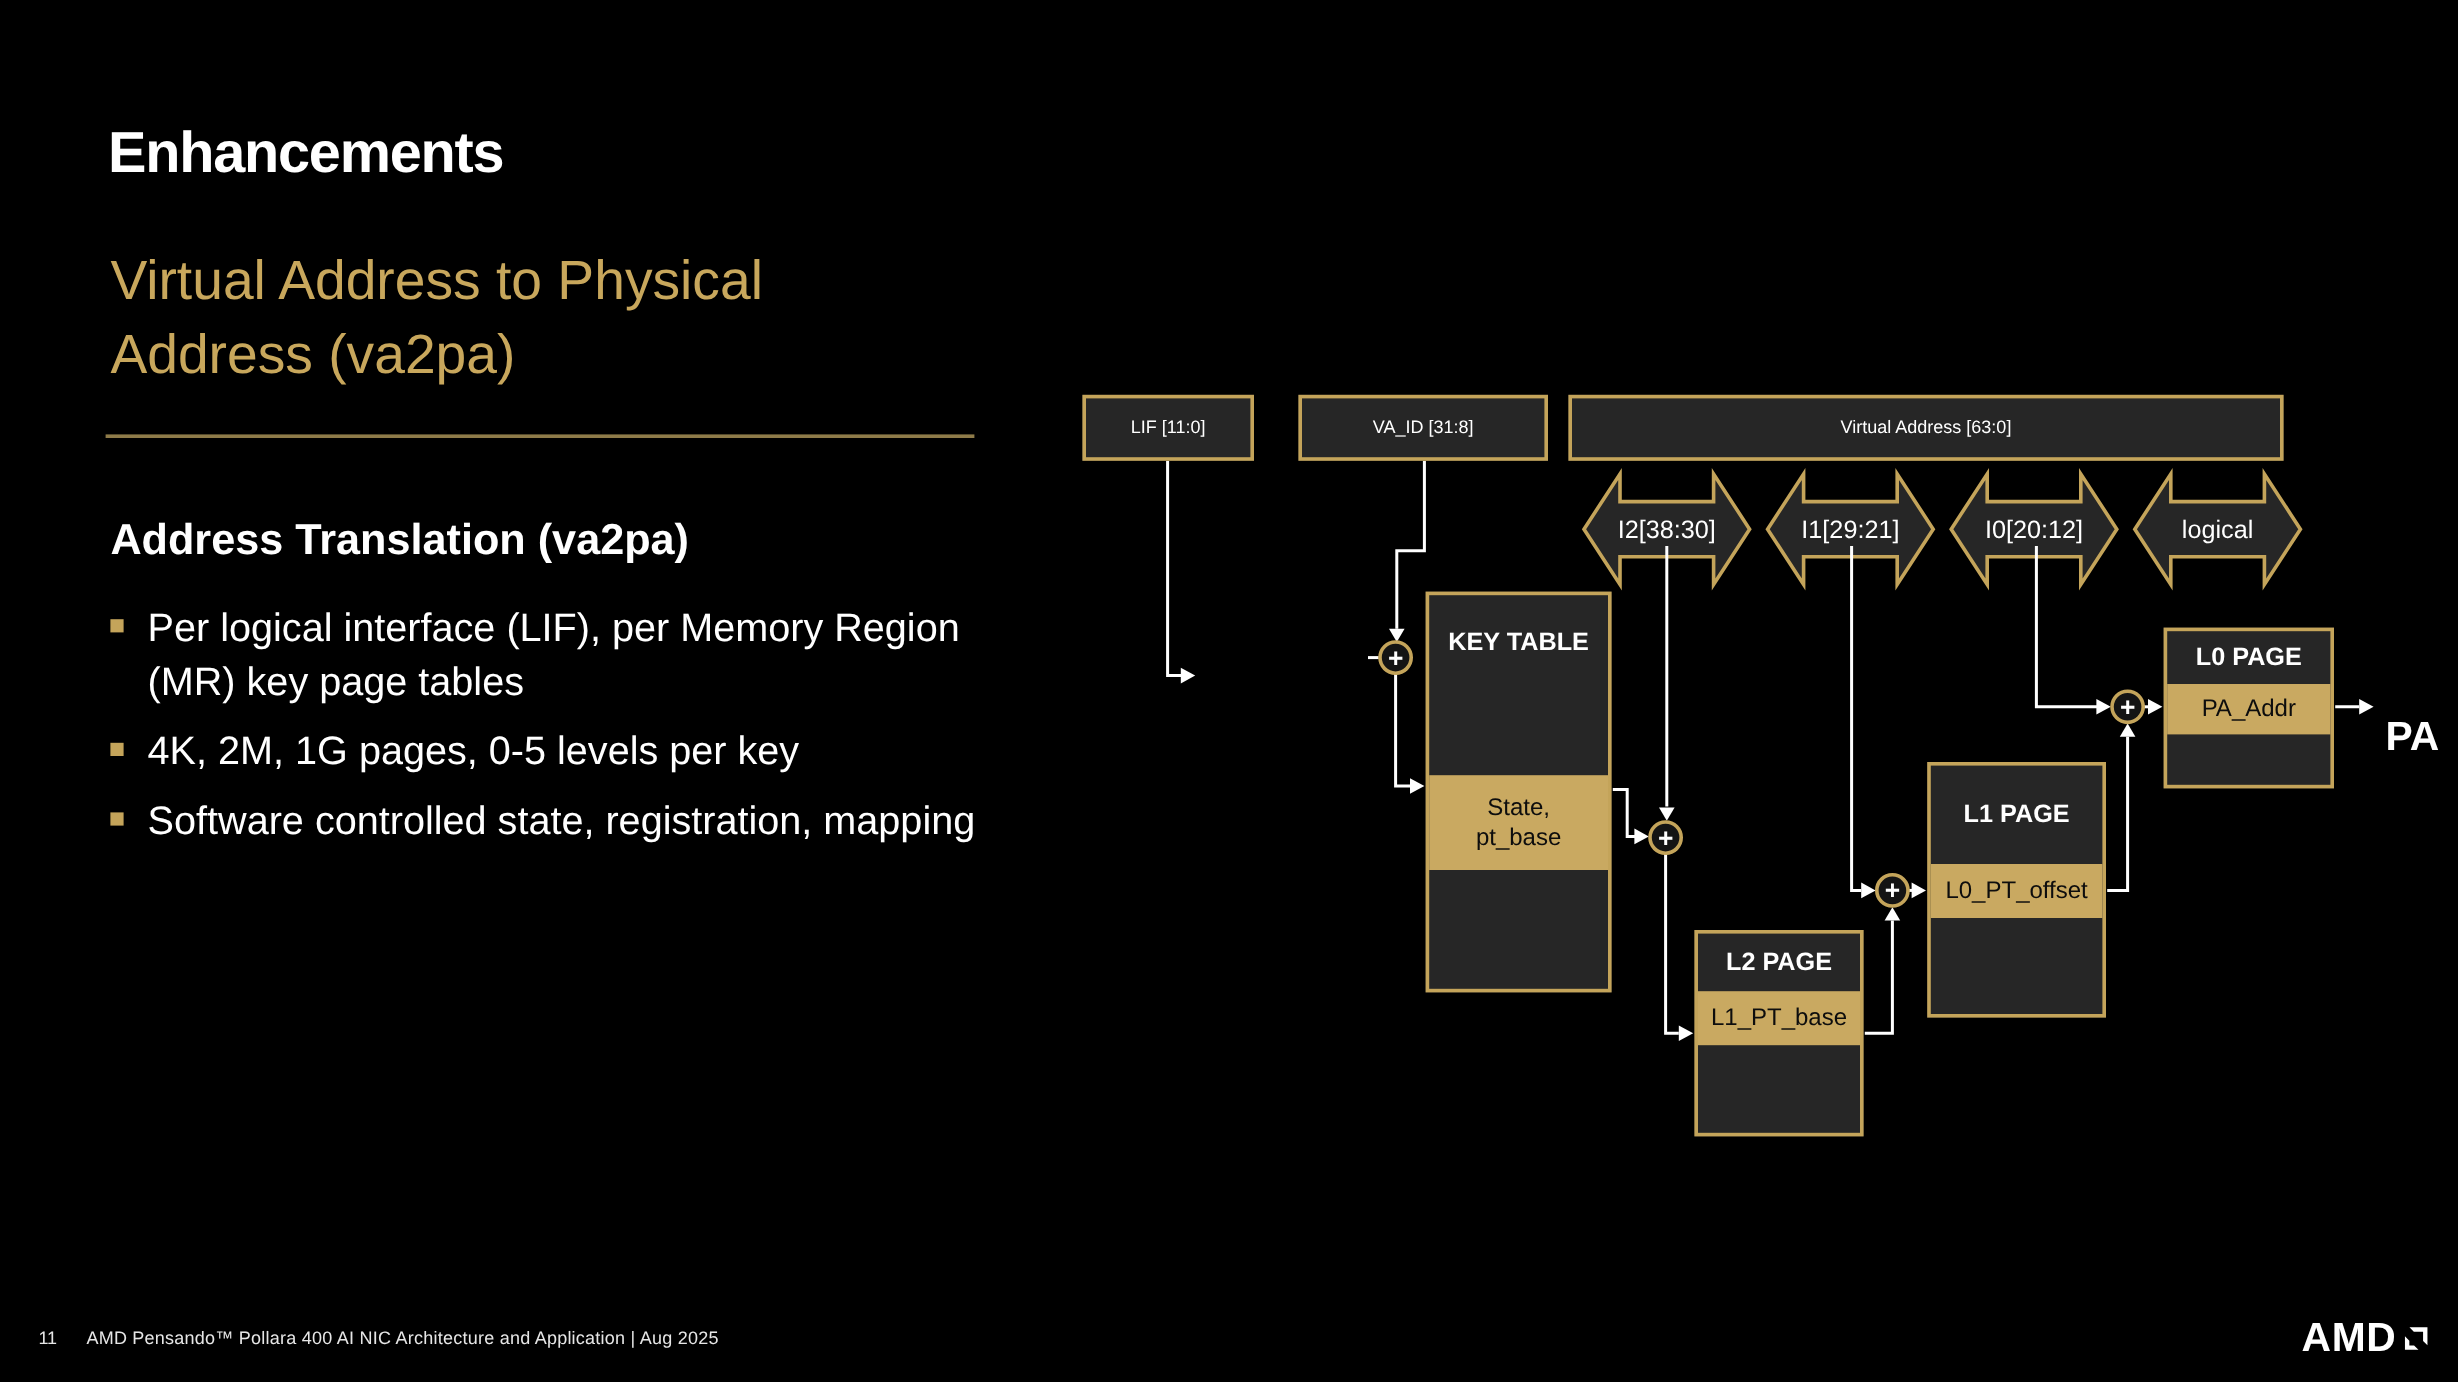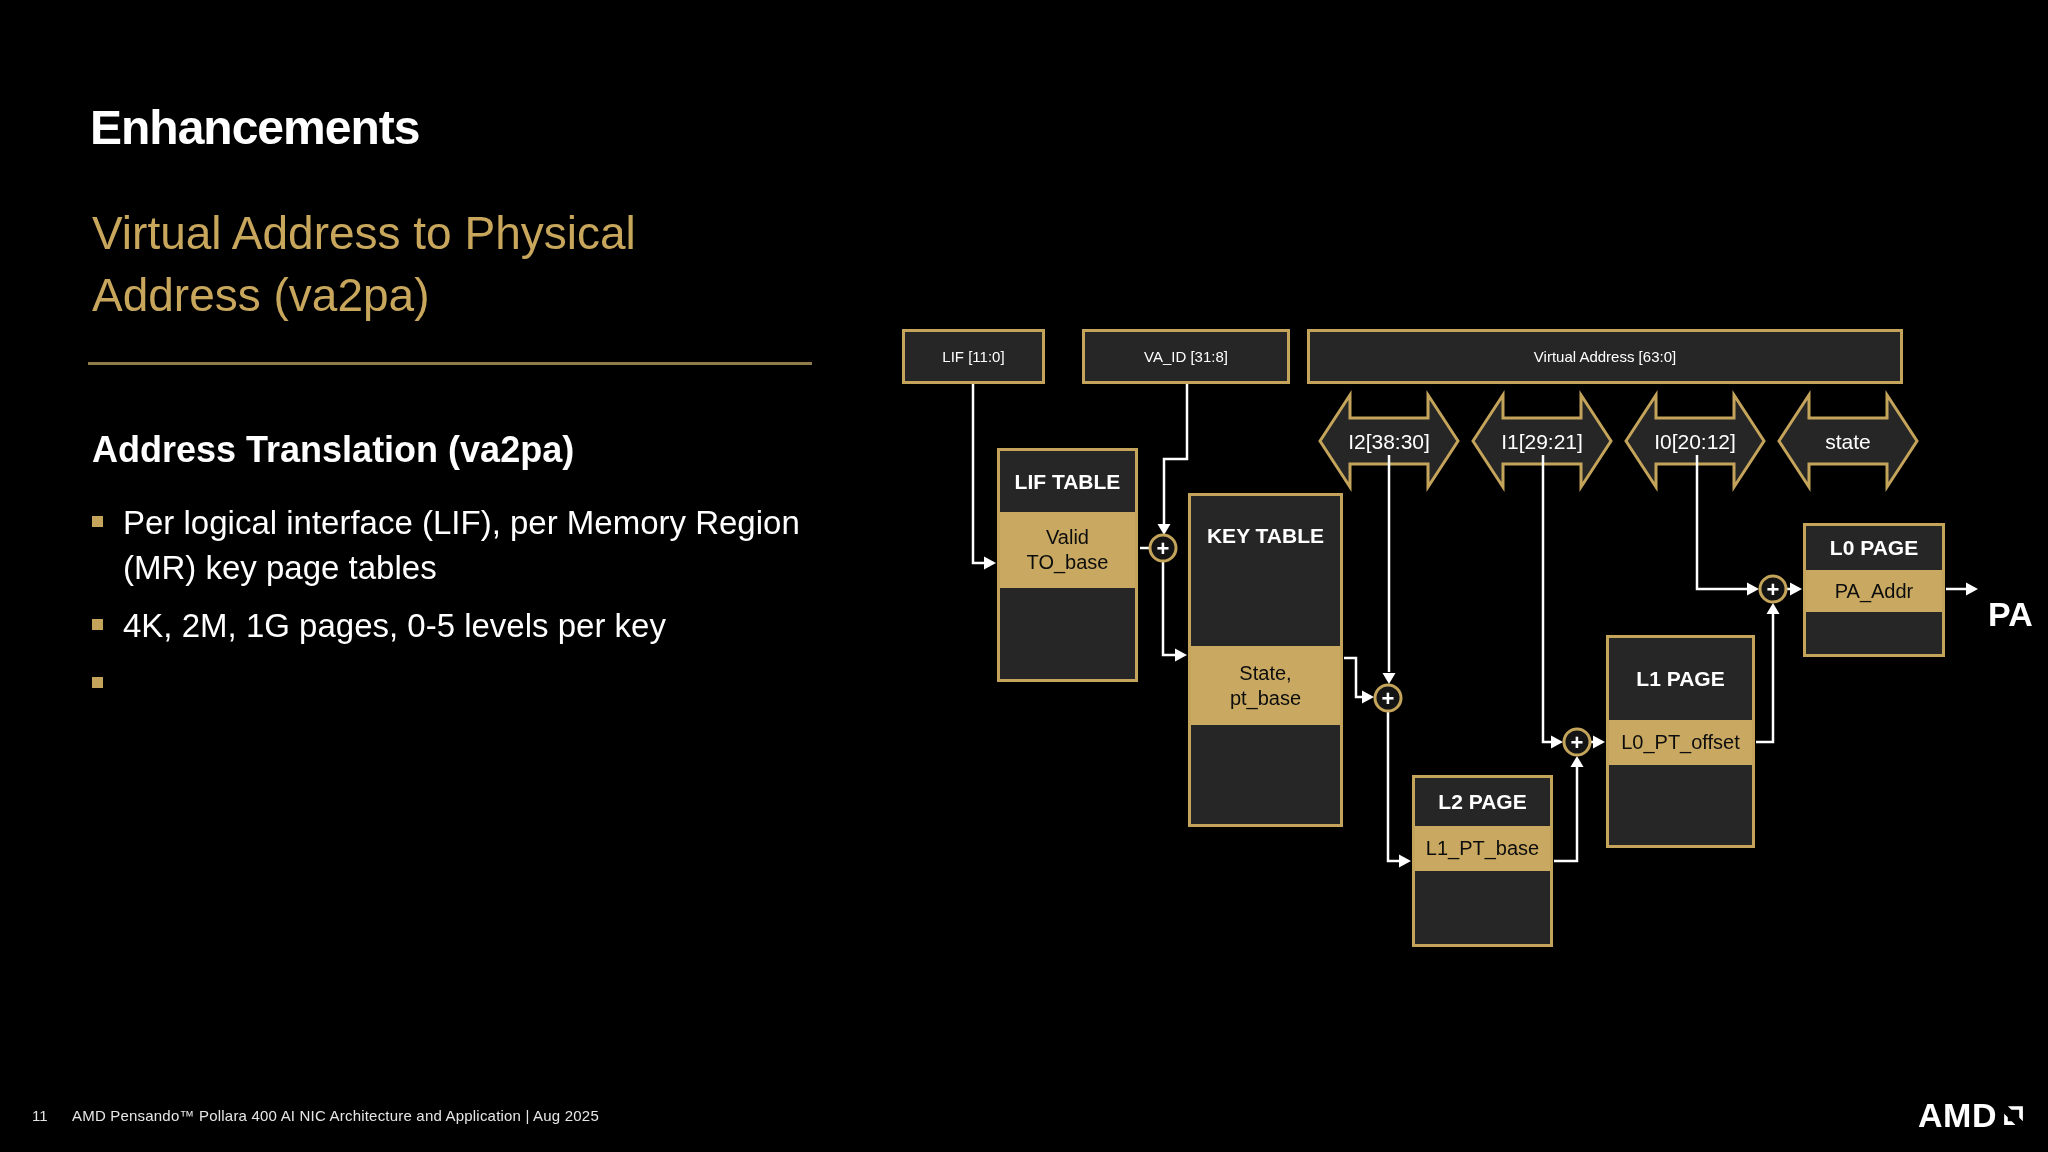--- a/index.html
+++ b/index.html
@@ -121,20 +121,21 @@
     <li>
       <span class="bullet-sq"></span>
       <span>Per logical interface (LIF), per Memory Region (MR) key page tables</span>
     </li>
     <li>
       <span class="bullet-sq"></span>
       <span>4K, 2M, 1G pages, 0-5 levels per key</span>
     </li>
     <li>
       <span class="bullet-sq"></span>
+      <span>Software controlled state, registration, mapping</span>
     </li>
   </ul>
 
   <svg class="diagram-svg" viewBox="0 0 2048 1152">
 
     <polygon class="selarrow" points="1320,441 1350,395 1350,418 1428,418 1428,395 1458,441 1428,487 1428,464 1350,464 1350,487"></polygon>
     <polygon class="selarrow" points="1473,441 1503,395 1503,418 1581,418 1581,395 1611,441 1581,487 1581,464 1503,464 1503,487"></polygon>
     <polygon class="selarrow" points="1626,441 1656,395 1656,418 1734,418 1734,395 1764,441 1734,487 1734,464 1656,464 1656,487"></polygon>
     <polygon class="selarrow" points="1779,441 1809,395 1809,418 1887,418 1887,395 1917,441 1887,487 1887,464 1809,464 1809,487"></polygon>
 
@@ -218,28 +219,22 @@
   <div class="fieldbox fb-vaid">
     <span>VA_ID [31:8]</span>
   </div>
   <div class="fieldbox fb-va">
     <span>Virtual Address [63:0]</span>
   </div>
 
   <div class="sel-label sl-i2">I2[38:30]</div>
   <div class="sel-label sl-i1">I1[29:21]</div>
   <div class="sel-label sl-i0">I0[20:12]</div>
-  <div class="sel-label sl-off">state</div>
-
-  <div class="tbl t-lif">
-    <div class="tbl-hdr">LIF TABLE</div>
-    <div class="tbl-gold">Valid
-TO_base</div>
-    <div class="tbl-rest"></div>
-  </div>
+  <div class="sel-label sl-off">logical</div>
+
   <div class="tbl t-key">
     <div class="tbl-hdr top-align">KEY TABLE</div>
     <div class="tbl-gold">State,
 pt_base</div>
     <div class="tbl-rest"></div>
   </div>
   <div class="tbl t-l2">
     <div class="tbl-hdr">L2 PAGE</div>
     <div class="tbl-gold">L1_PT_base</div>
     <div class="tbl-rest"></div>

